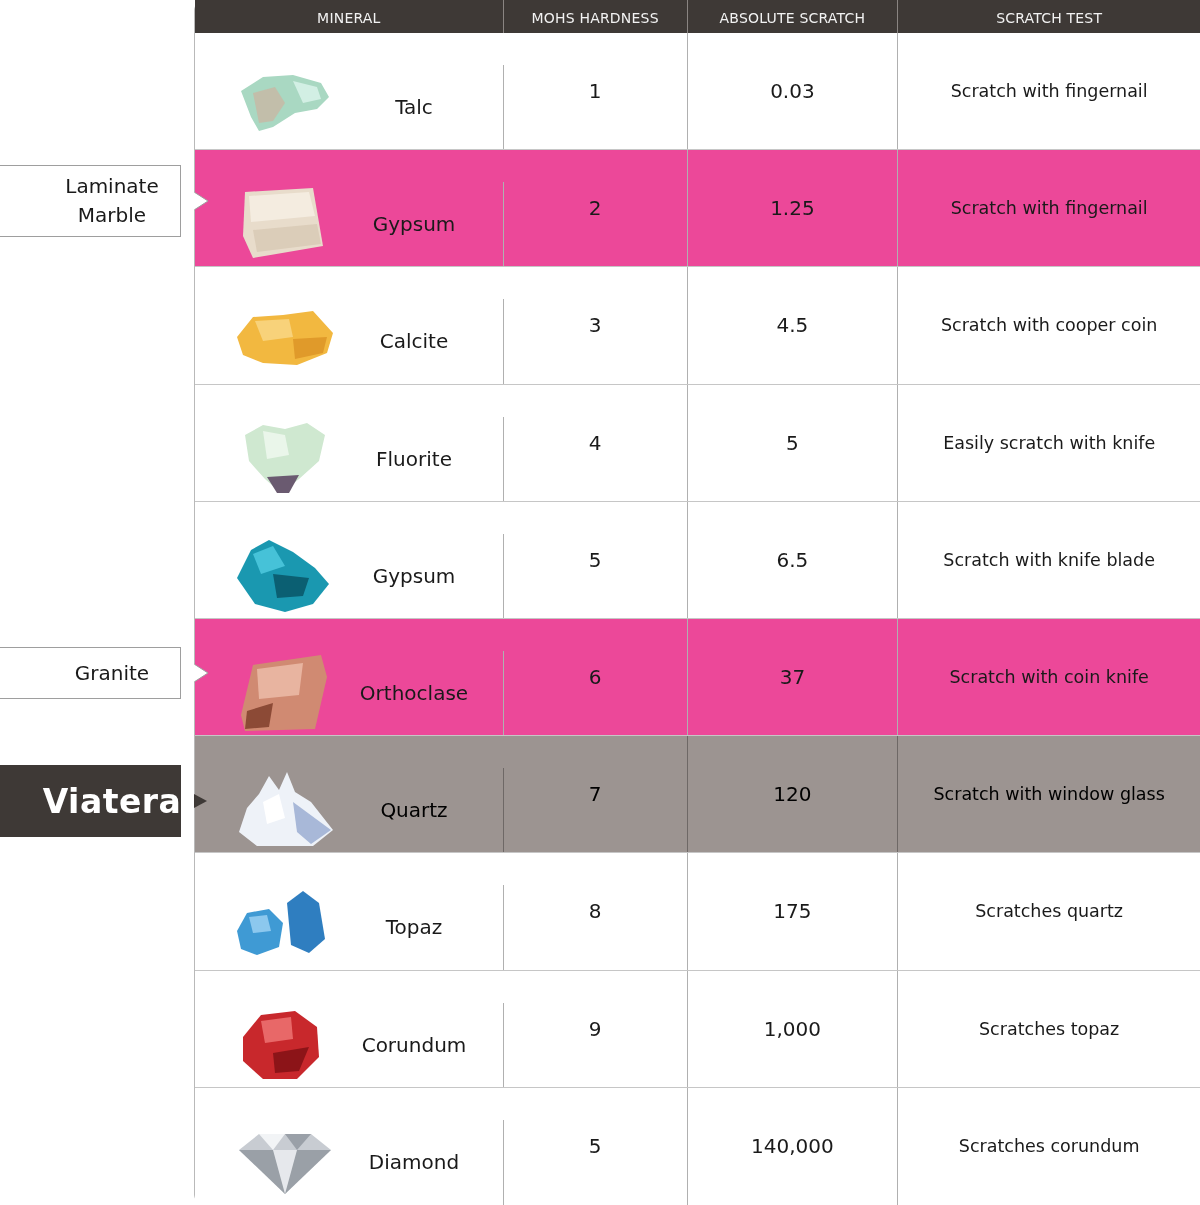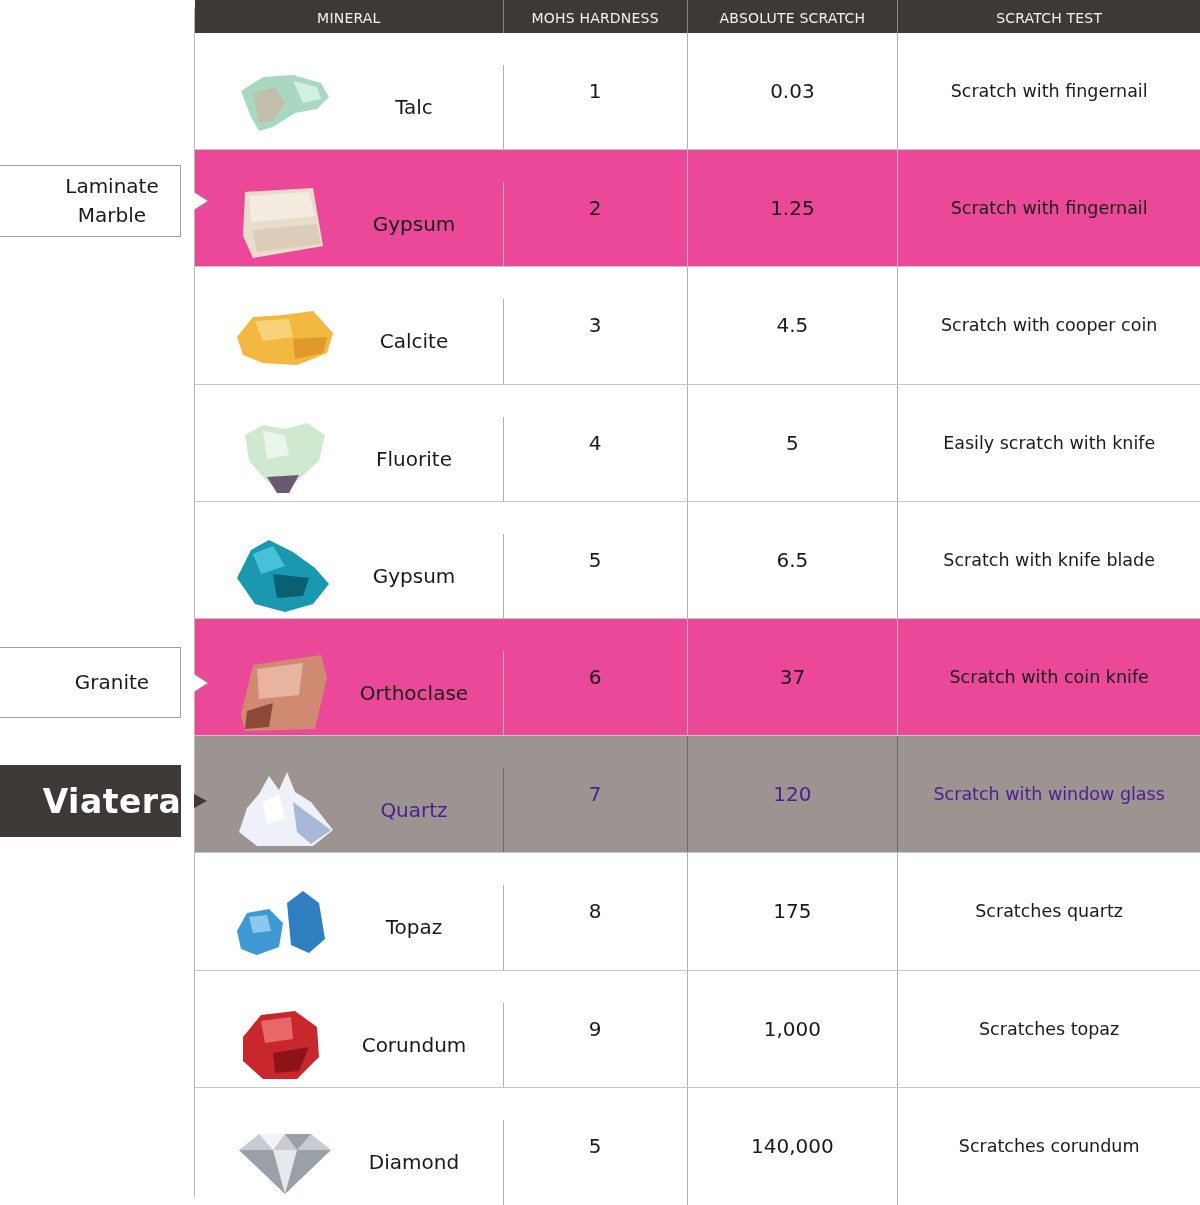--- a/index.html
+++ b/index.html
@@ -7,21 +7,21 @@
   body { position: relative; font-family: "DejaVu Sans", "Liberation Sans", sans-serif; color: #1a1a1a; }
 
   .table { position: absolute; left: 194px; top: 0; width: 1006px; border-left: 1px solid #b9b9b9; border-radius: 11px; }
   .hdr { display: flex; height: 33px; background: #3e3936; color: #f2f2f2; }
   .hdr > div { display: flex; align-items: center; justify-content: center; font-size: 14px; letter-spacing: 0.2px; border-right: 1px solid #8a8582; padding-top: 2px; }
   .hdr > div:last-child { border-right: none; }
   .c1 { width: 309px; } .c2 { width: 184px; } .c3 { width: 211px; } .c4 { width: 302px; }
 
   .row { display: flex; height: 117.2px; border-bottom: 1px solid #c6c6c6; background: #ffffff; }
   .row.shade { background: #ec4899; }
-  .row.hl { background: #9c9491; color: #4c1d95; }
+  .row.hl { background: #9c9491; color: #000000; }
   .row > div { display: flex; align-items: center; justify-content: center; border-right: 1px solid #b0b0b0; font-size: 20px; }
   .row.hl > div { border-right-color: #6e6866; }
   .row > div:last-child { border-right: none; }
   .row .c4 { font-size: 17.5px; }
   .mineral-cell { position: relative; justify-content: flex-start !important; margin-top: 32px; }
   .mineral-img { position: absolute; left: 38px; top: 50%; transform: translateY(-50%); width: 104px; height: 76px; }
   .mineral-name { position: absolute; left: 150px; width: 138px; text-align: center; top: 50%; transform: translateY(-50%); }
 
   .callout { position: absolute; left: 0; width: 181px; border: 1px solid #9e9e9e; border-left: none; background: #fff; display: flex; align-items: center; justify-content: center; text-align: center; font-size: 20px; line-height: 29px; color: #1a1a1a; padding-left: 44px; }
   .callout .arrow { position: absolute; right: -14px; top: 50%; transform: translateY(-50%); width: 0; height: 0; }
@@ -188,21 +188,21 @@
     <div>Marble</div>
   </div>
   <span class="arrow">
     <svg width="15" height="28" viewBox="0 0 15 28">
         <path d="M0 5 L14 14 L0 23" fill="#fff" stroke="#9e9e9e" stroke-width="1"></path>
         <rect x="-1" y="5.5" width="1.5" height="17" fill="#fff"></rect>
       </svg>
   </span>
 </div>
 
-<div class="callout" style="top:647px; height:71px;">
+<div class="callout" style="top:647px; height:52px;">
   <span>Granite</span>
   <span class="arrow">
     <svg width="15" height="28" viewBox="0 0 15 28">
         <path d="M0 5 L14 14 L0 23" fill="#fff" stroke="#9e9e9e" stroke-width="1"></path>
         <rect x="-1" y="5.5" width="1.5" height="17" fill="#fff"></rect>
       </svg>
   </span>
 </div>
 
 <div class="callout brand" style="top:765px; height:72px;">

